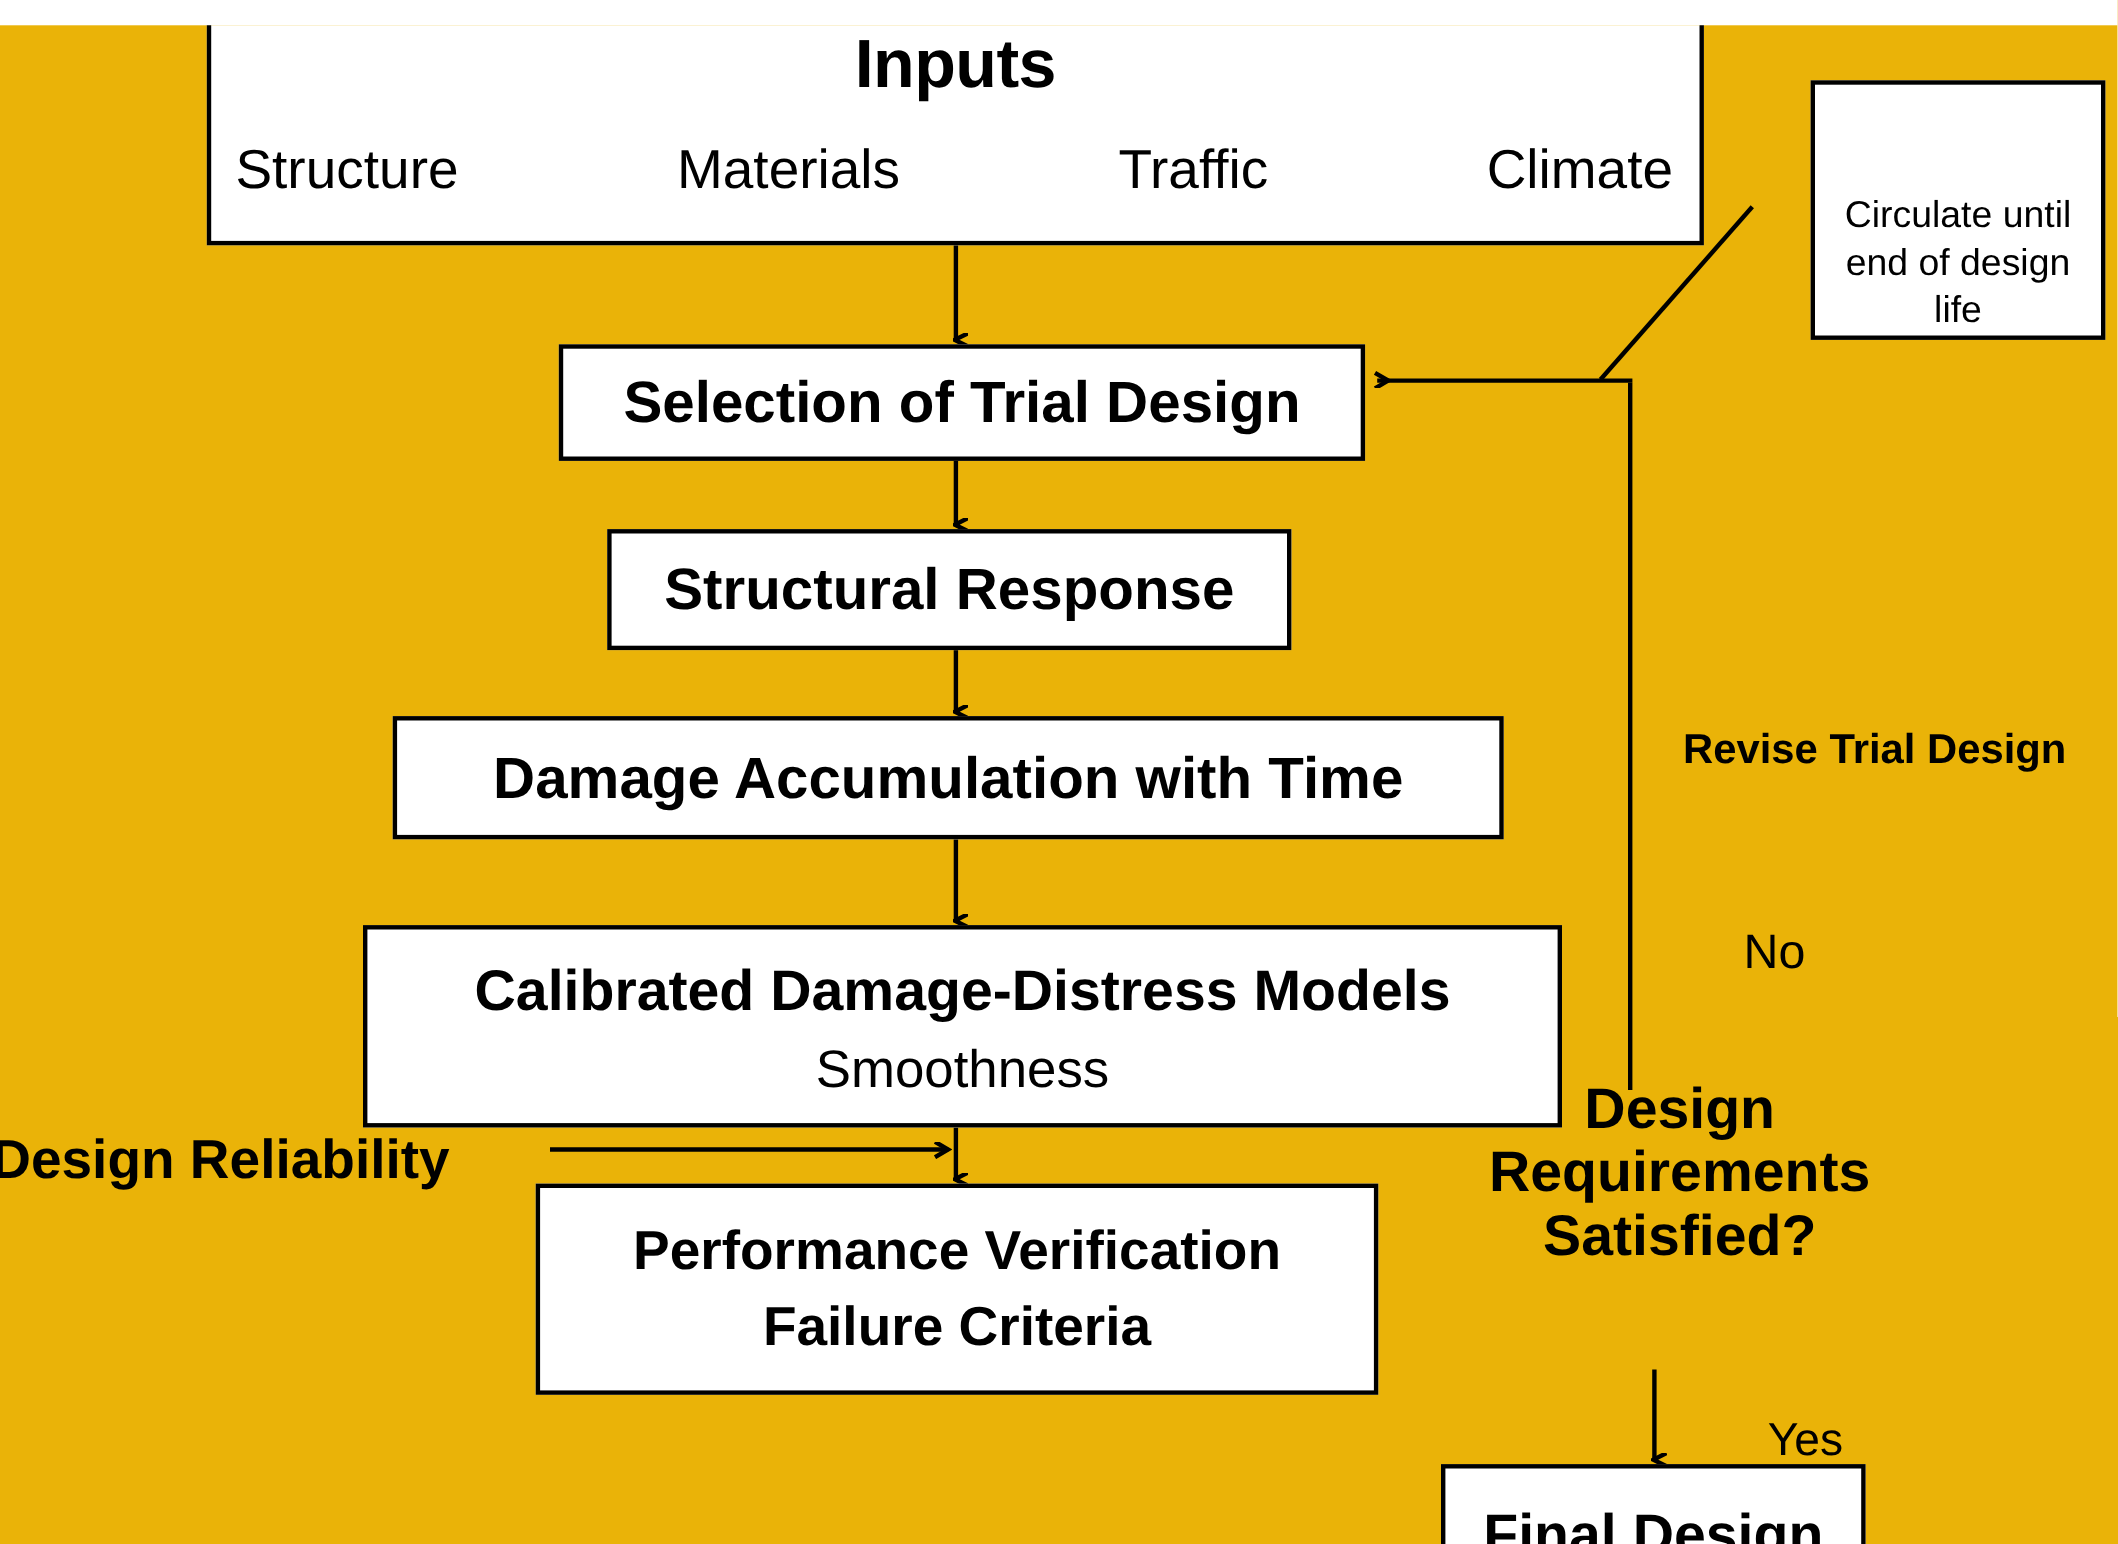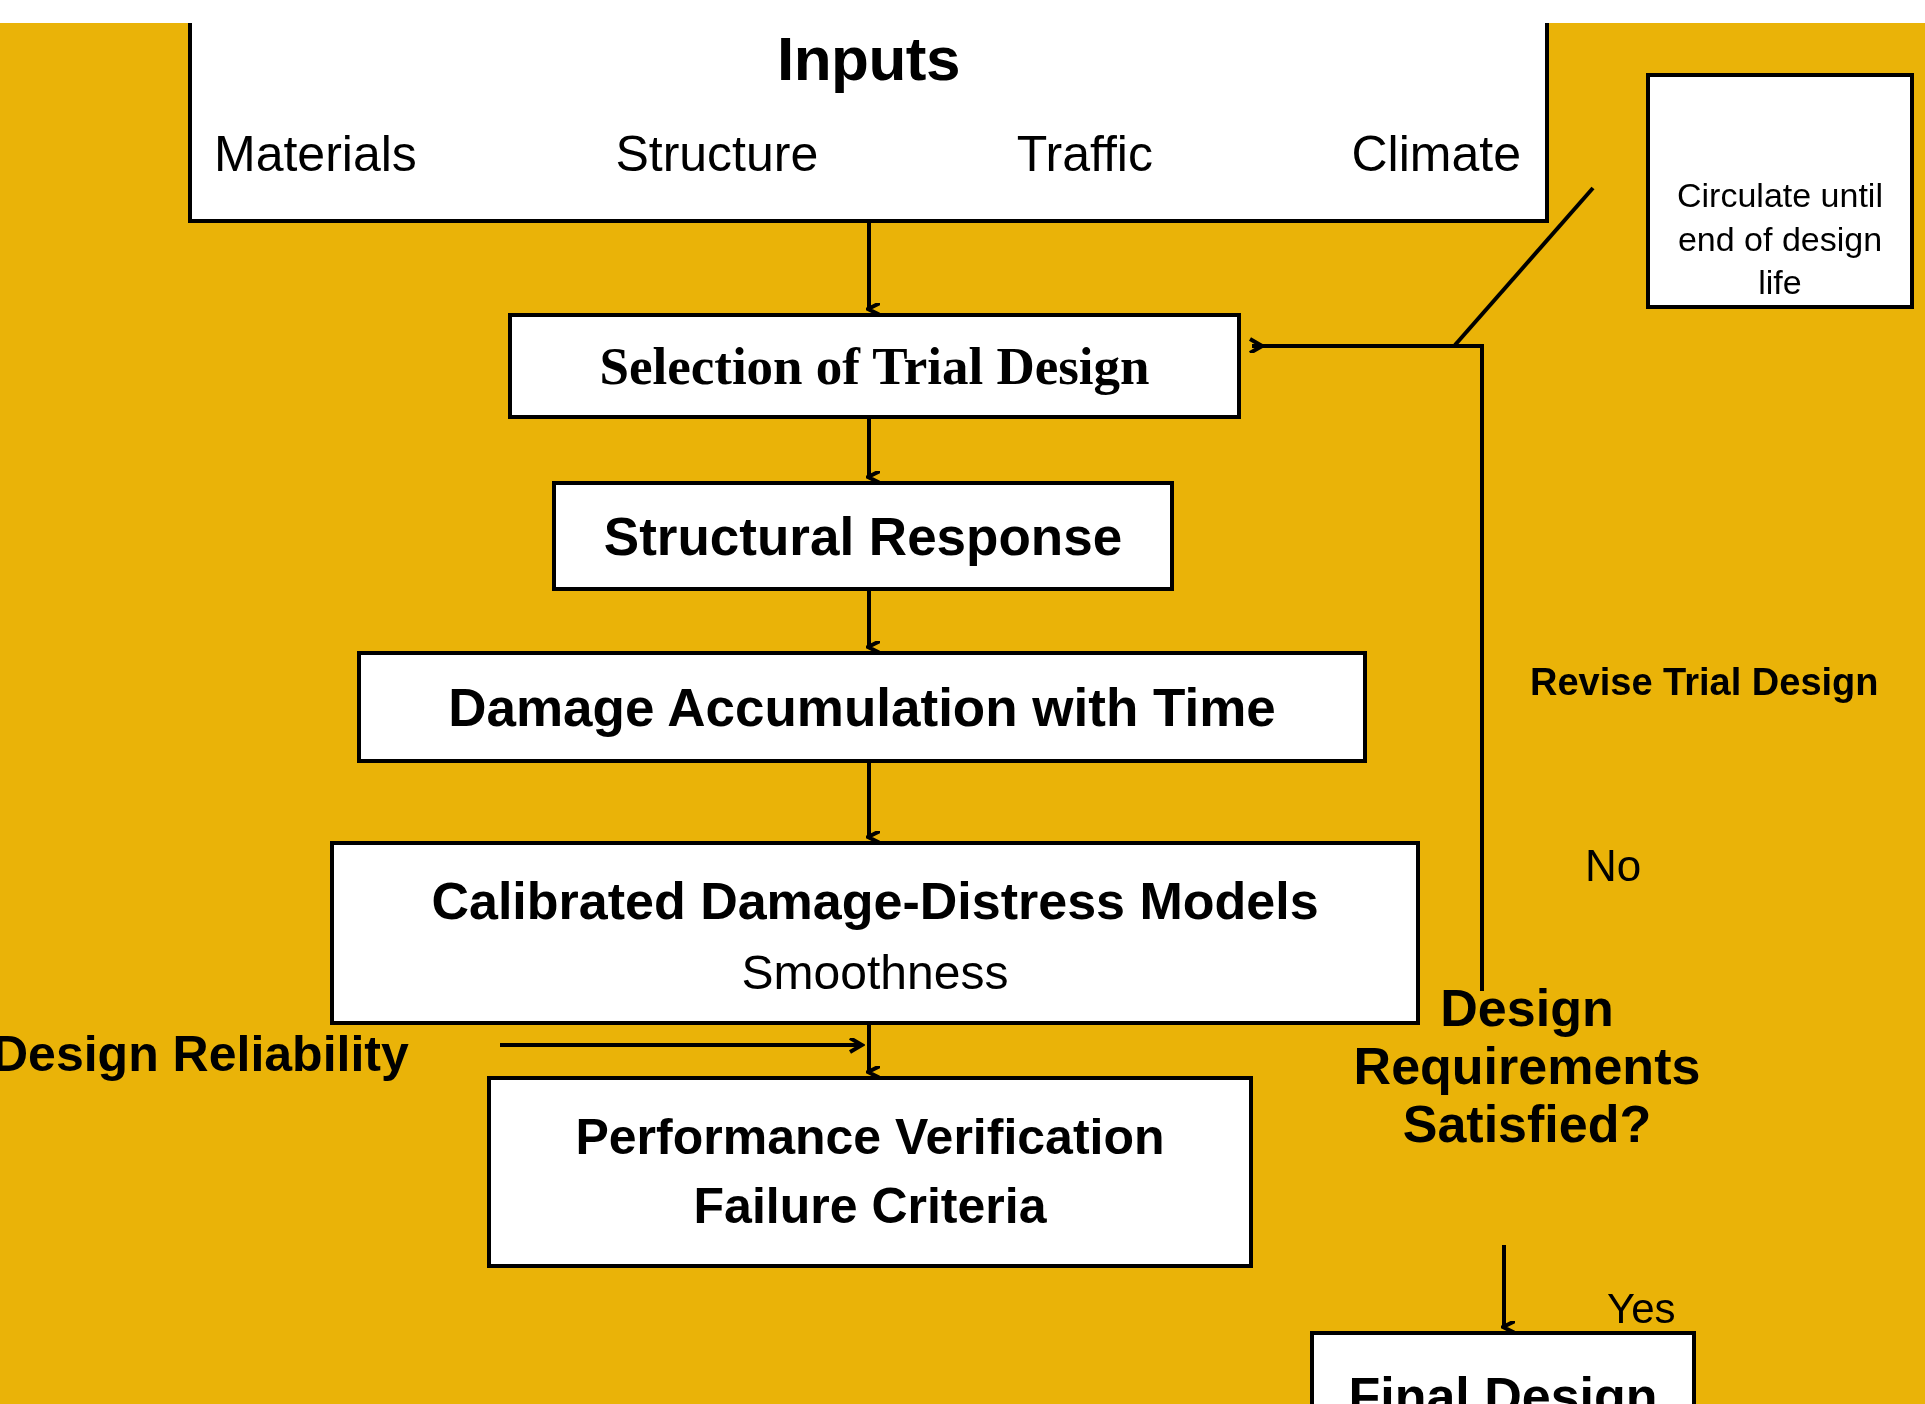--- a/index.html
+++ b/index.html
@@ -92,21 +92,20 @@
     padding: 0 12px;
     justify-content: flex-end;
   }
   
   #trial-box {
     left: 508px;
     top: 290px;
     width: 733px;
     height: 106px;
     font-size: 53px;
-    font-family: Liberation Serif, serif;
   }
   #response-box {
     left: 552px;
     top: 458px;
     width: 622px;
     height: 110px;
     font-size: 53px;
   }
   #damage-box {
     left: 357px;
@@ -233,22 +232,22 @@
     </g>
 
     <g>
       <line x1="1504" y1="1222" x2="1504" y2="1304" stroke="#000" stroke-width="4" marker-end="url(#arrowDown)"></line>
     </g>
   </svg>
 
   <div class="box bold" id="inputs-box">
     <div id="inputs-title">Inputs</div>
     <div id="inputs-row" class="reg">
+      <span>Structure</span>
       <span>Materials</span>
-      <span>Structure</span>
       <span>Traffic</span>
       <span>Climate</span>
     </div>
   </div>
 
   <div class="box" id="circulate-box">
     <div>Circulate until end of design life</div>
   </div>
 
   <div class="box bold" id="trial-box">

